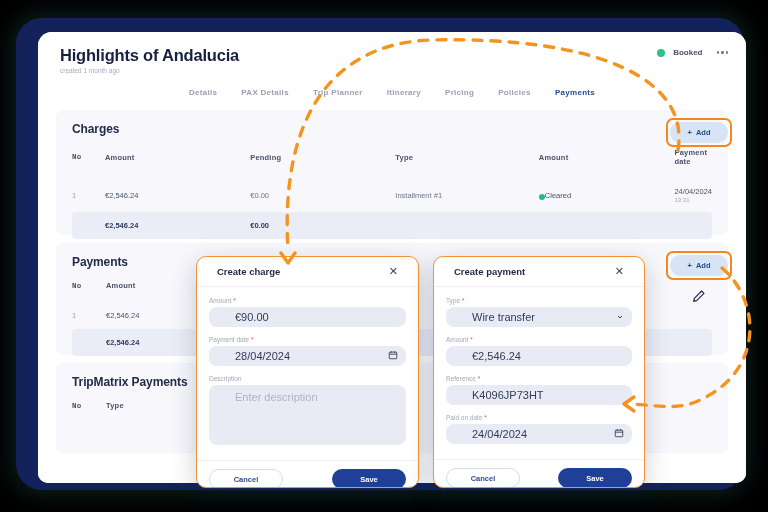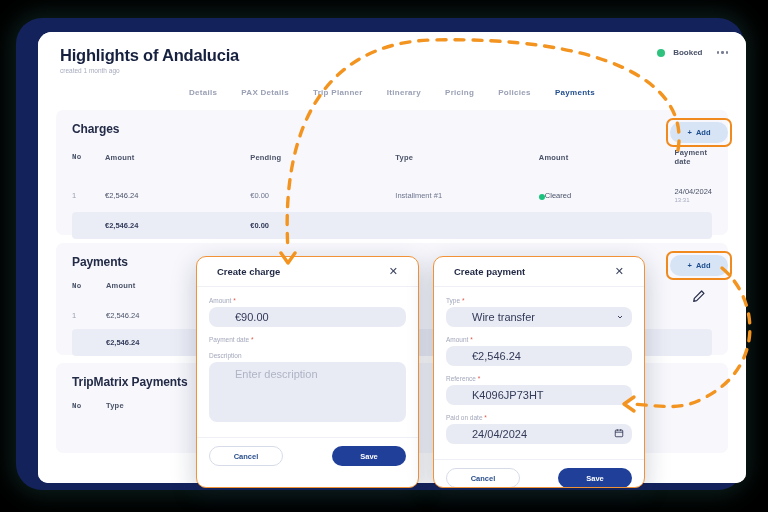--- a/index.html
+++ b/index.html
@@ -335,20 +335,29 @@
     <span class="modal-title">Create charge</span>
     <span class="modal-close">✕</span>
   </div>
   <div class="modal-body">
     <div class="field">
       <span class="field-label"><span>Amount</span> <span class="req">*</span></span>
       <div class="field-input">€90.00</div>
     </div>
     <div class="field">
       <span class="field-label"><span>Payment date</span> <span class="req">*</span></span>
+      <div class="field-input">
+        <span>28/04/2024</span>
+        <span class="field-icon">
+          <svg width="10" height="10" viewBox="0 0 24 24" fill="none" stroke="#2c3350" stroke-width="2">
+            <rect x="3" y="5" width="18" height="16" rx="2"></rect>
+              <path d="M3 10h18M8 3v4M16 3v4"></path>
+          </svg>
+        </span>
+      </div>
     </div>
     <div class="field">
       <span class="field-label">Description</span>
       <div class="field-input textarea">Enter description</div>
     </div>
   </div>
   <div class="modal-foot">
     <div class="btn-cancel">Cancel</div>
     <div class="btn-save">Save</div>
   </div>

